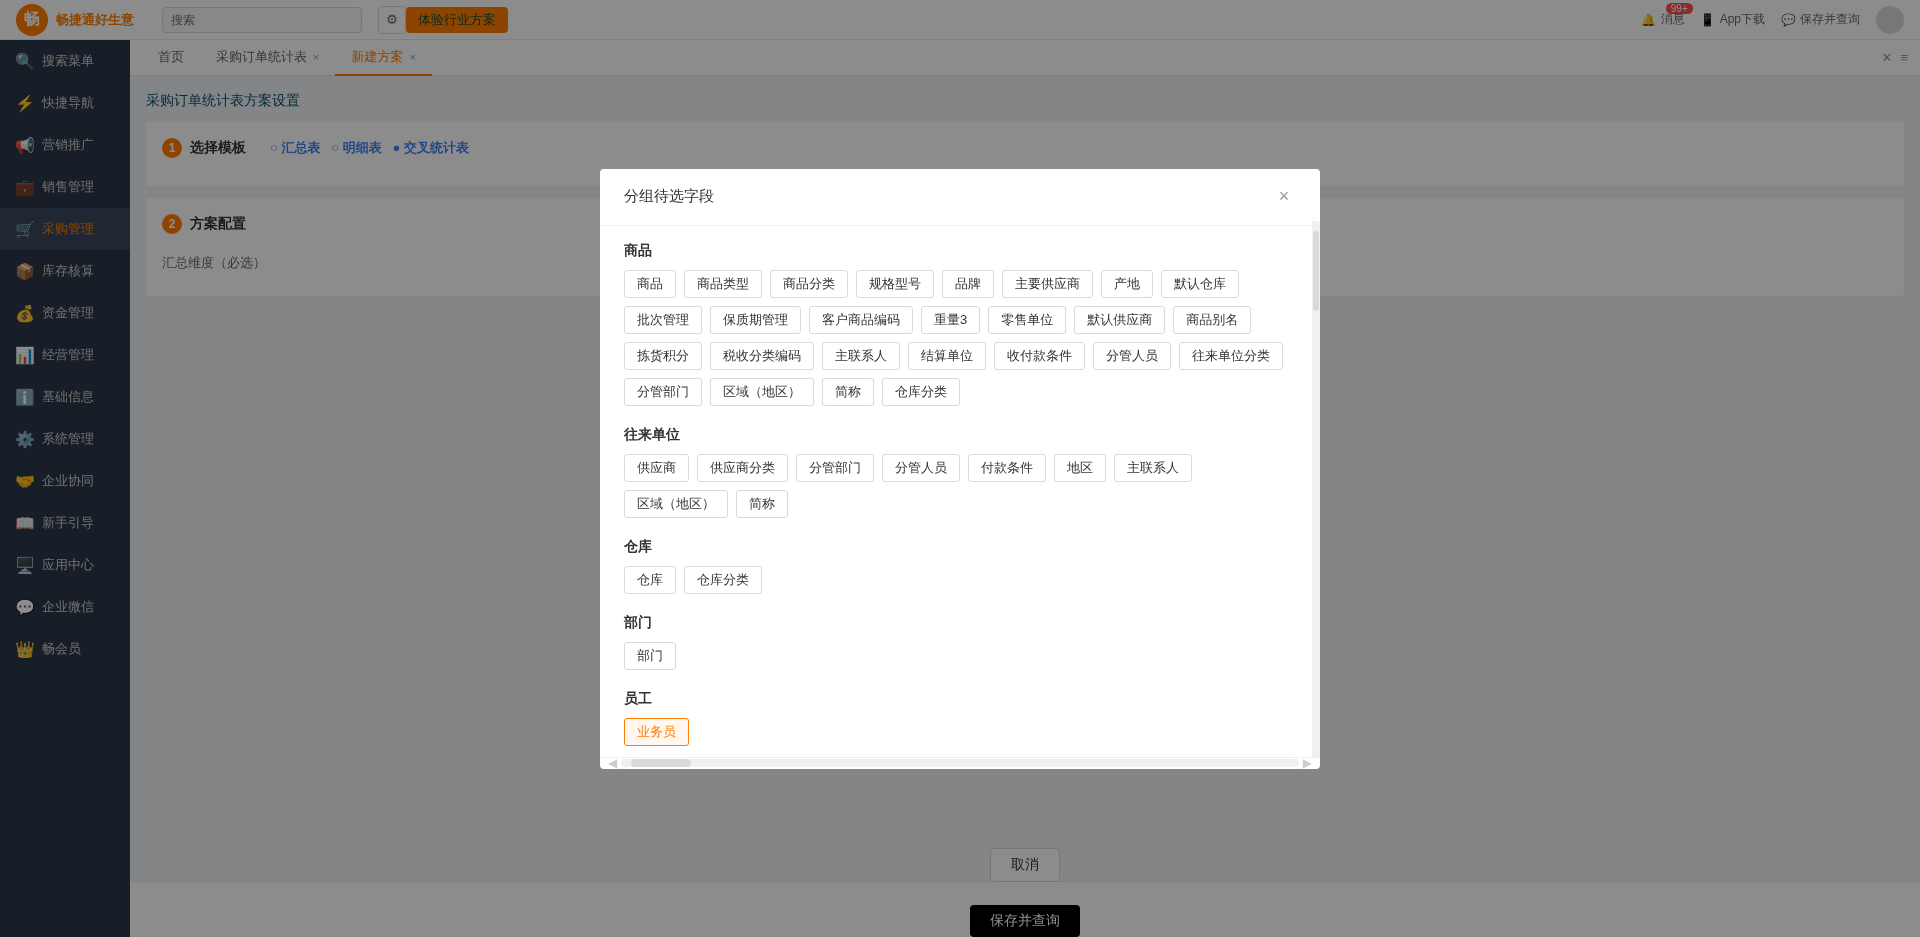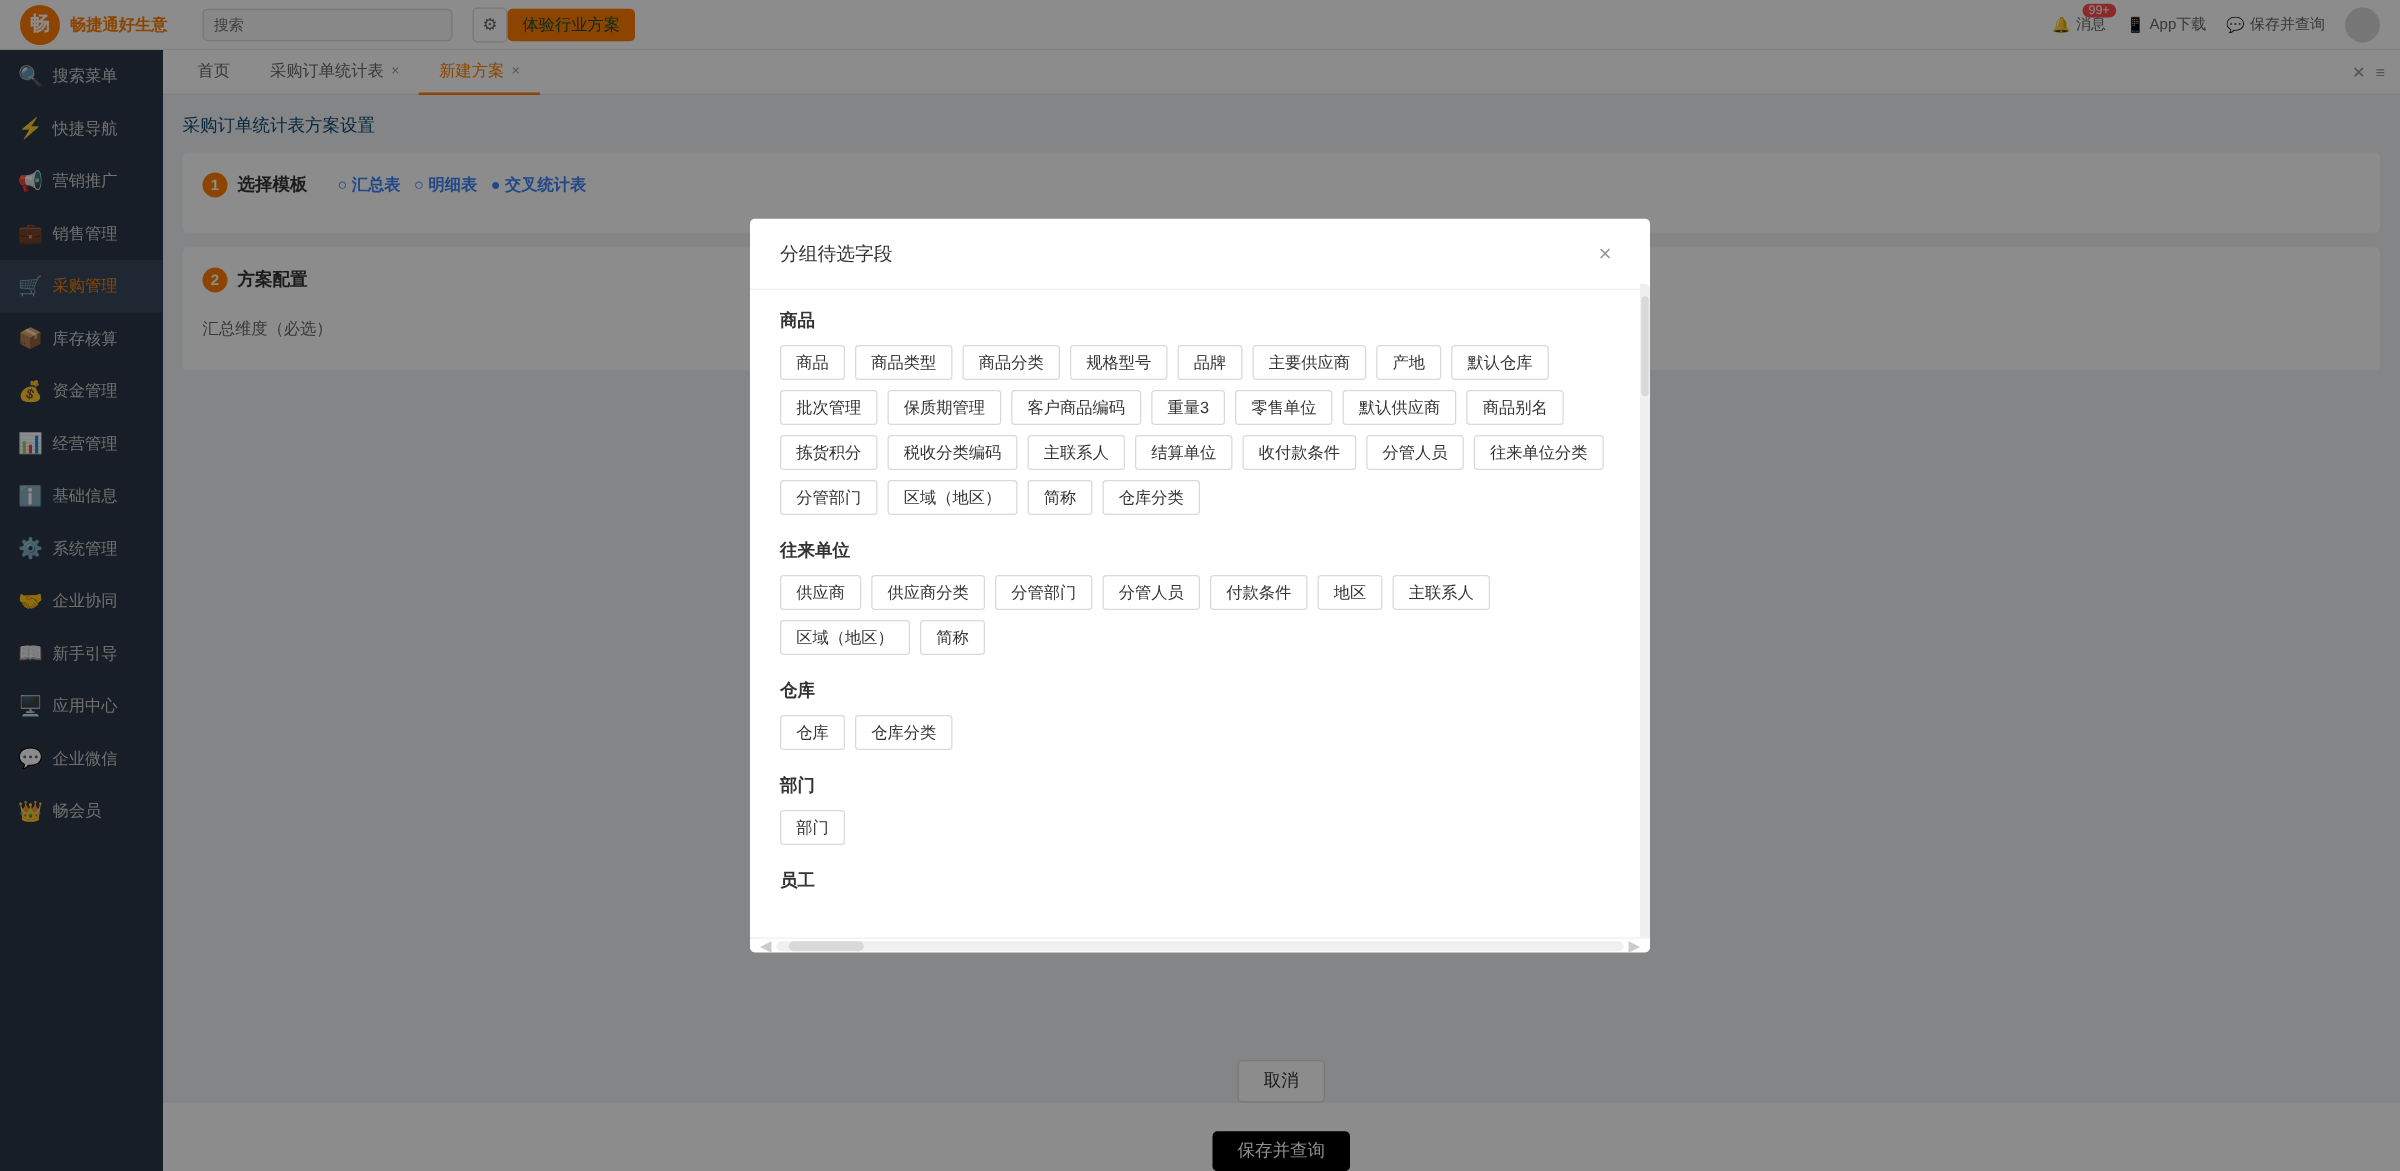--- a/index.html
+++ b/index.html
@@ -596,20 +596,23 @@
           </div>
         </div>
         <div class="field-section">
           <div class="field-section-title">部门</div>
           <div class="field-tags">
             <span class="field-tag">部门</span>
           </div>
         </div>
         <div class="field-section">
           <div class="field-section-title">员工</div>
+          <div class="field-tags">
+            <span class="field-tag selected">业务员</span>
+          </div>
         </div>
       </div>
     <div class="modal-hscroll">
       <span style="color:#ccc;font-size:12px;padding:0 4px;">◀</span>
       <div class="hscroll-track">
         <div class="hscroll-thumb"></div>
       </div>
       <span style="color:#ccc;font-size:12px;padding:0 4px;">▶</span>
     </div>
     <div class="modal-vscroll">

